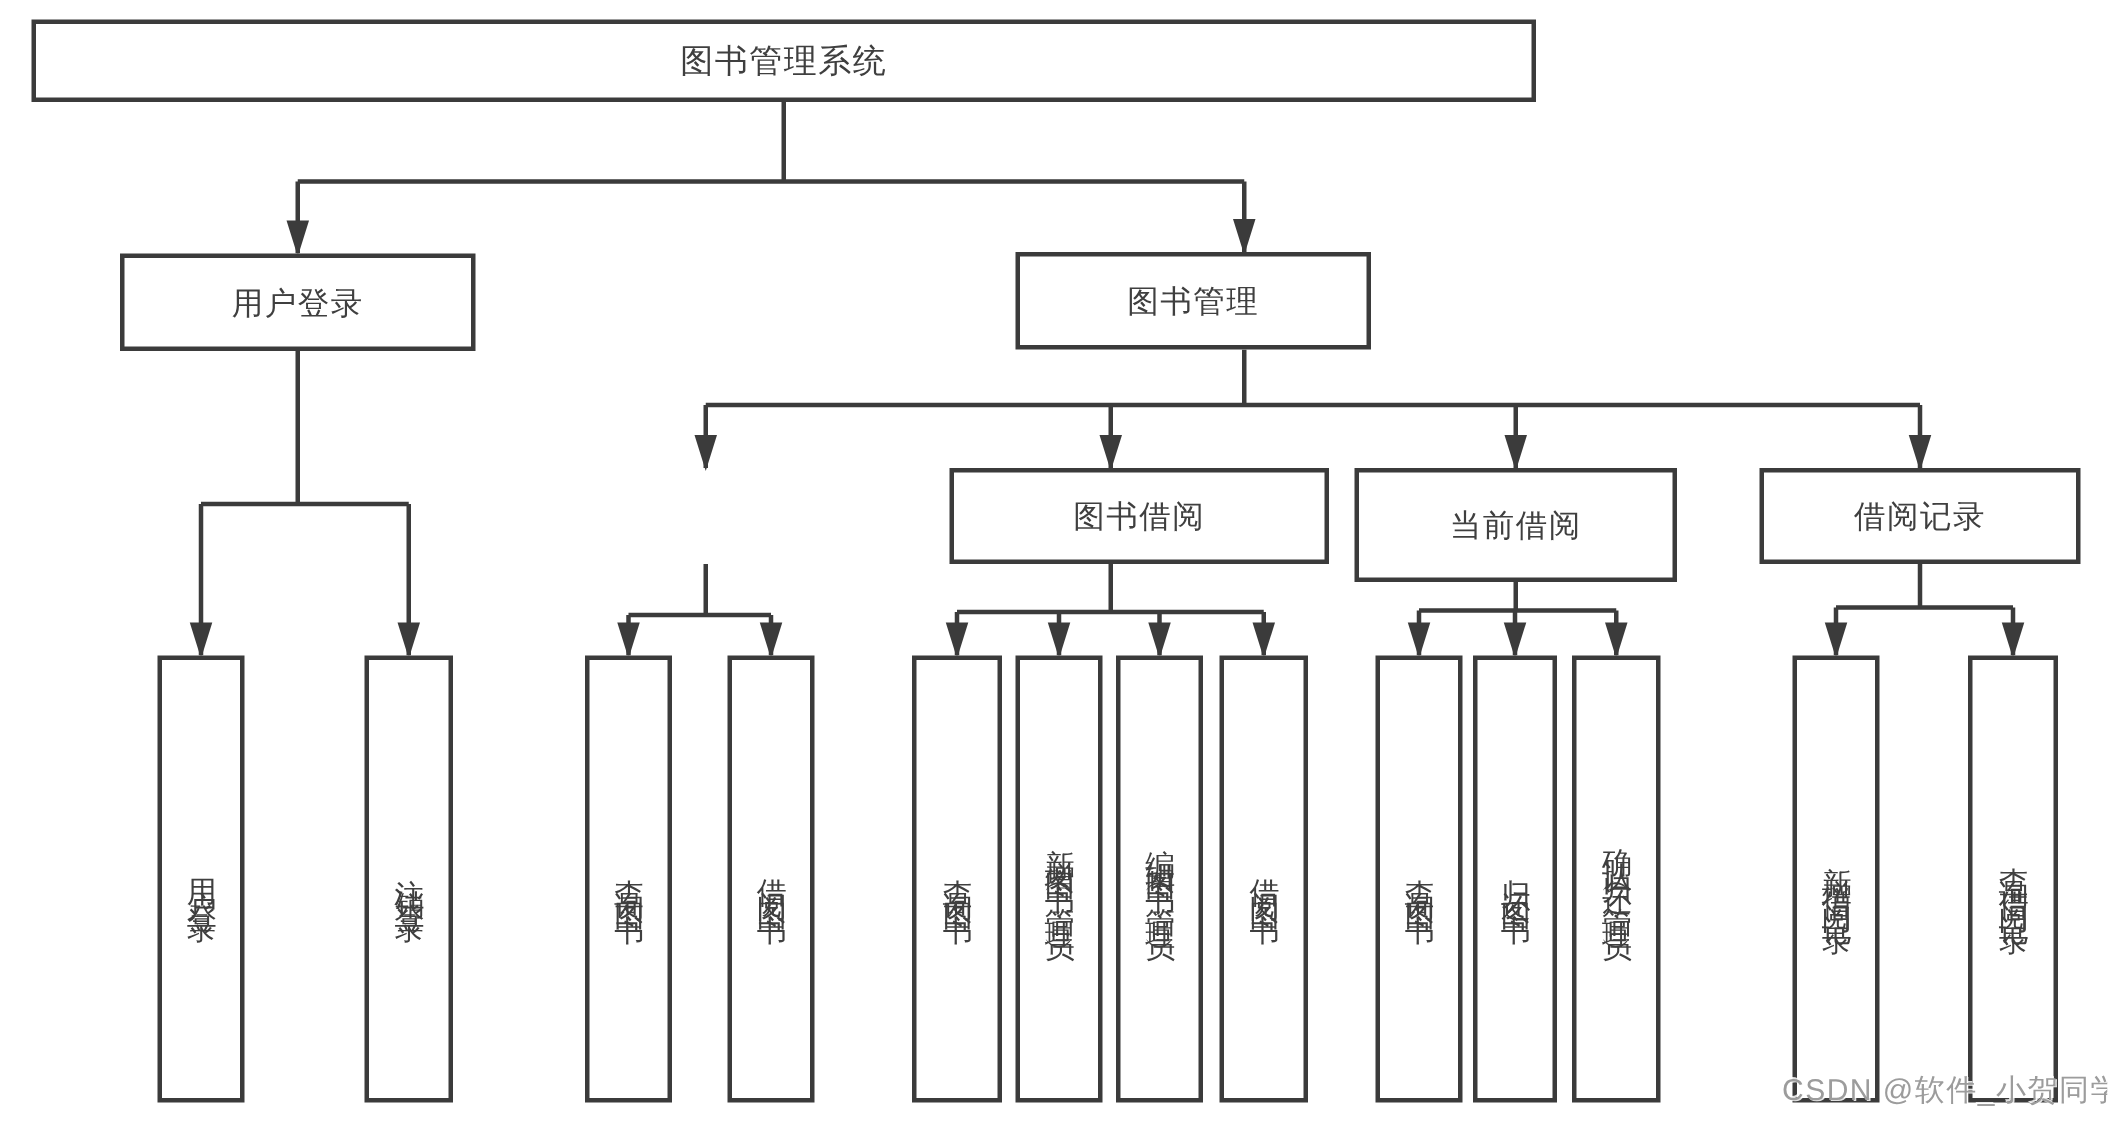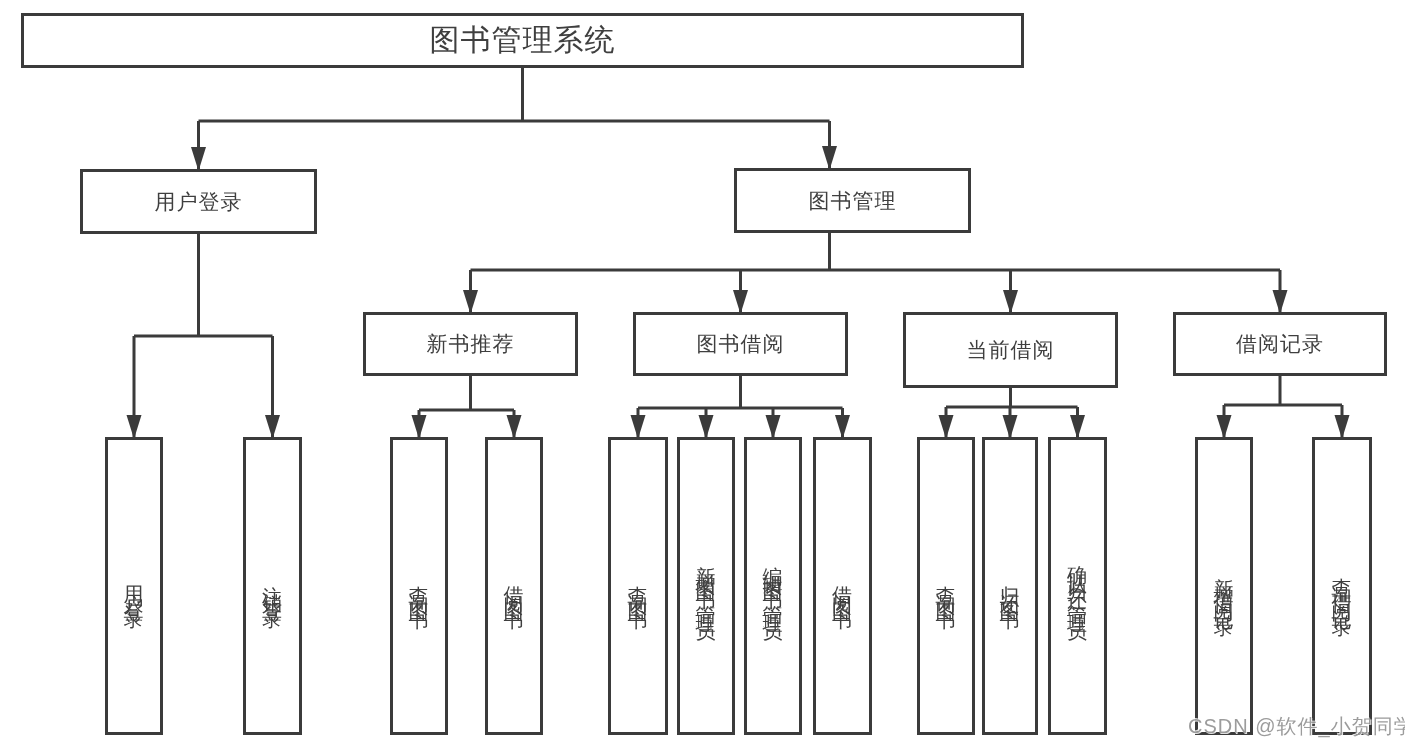--- a/index.html
+++ b/index.html
@@ -7,21 +7,21 @@
     position:relative;width:1405px;height:747px;background:var(--bg,#fff);
     font-family:"Liberation Sans","DejaVu Sans",sans-serif;overflow:hidden;
   }
   #connectors{position:absolute;left:0;top:0;width:1405px;height:747px;}
   .node{
     position:absolute;background:#fff;border:3px solid var(--line,#3b3b3b);
     box-sizing:border-box;display:flex;align-items:center;justify-content:center;
     color:var(--text,#3f3f3f);
   }
   .node.h span{font-size:21px;letter-spacing:1px;white-space:nowrap;}
-  .node.root span{font-size:30px;}
+  .node.root span{font-size:22px;}
   .node.v span{
     writing-mode:vertical-rl;text-orientation:mixed;
     font-size:20px;letter-spacing:8px;line-height:1;
   }
   .watermark{
     position:absolute;left:1188px;top:713px;font-size:20px;letter-spacing:1px;
     color:var(--wm,#9c9c9c);white-space:nowrap;
     text-shadow:1px 1px 0 rgba(255,255,255,.85),-1px -1px 0 rgba(255,255,255,.85);
     z-index:5;
   }
@@ -53,27 +53,24 @@
       <polygon points="1334.5,415 1349.5,415 1342,439" fill="#3b3b3b"></polygon>
     </svg>
 
   <div class="watermark">CSDN @软件_小贺同学</div>
 <div class="node h root" style="left: 21px; top: 13px; width: 1003px; height: 55px;">
       <span>图书管理系统</span>
     </div>
     <div class="node h" style="left: 80px; top: 169px; width: 237px; height: 65px;">
       <span>用户登录</span>
     </div>
-    <div class="node h" style="left: 734px; top: 168px; width: 237px; height: 65px;">
+    <div class="node h" style="left: 677px; top: 168px; width: 237px; height: 65px;">
       <span>图书管理</span>
     </div>
-    <div class="node h" style="left: 363px; top: 312px; width: 215px; height: 64px;">
-      <span>新书推荐</span>
-    </div>
-    <div class="node h" style="left: 633px; top: 312px; width: 215px; height: 64px;">
+    <div class="node h" style="left: 633px; top: 312px; width: 253px; height: 64px;">
       <span>图书借阅</span>
     </div>
     <div class="node h" style="left: 903px; top: 312px; width: 215px; height: 76px;">
       <span>当前借阅</span>
     </div>
     <div class="node h" style="left: 1173px; top: 312px; width: 214px; height: 64px;">
       <span>借阅记录</span>
     </div>
     <div class="node v" style="left: 105px; top: 437px; width: 58px; height: 298px;">
       <span>用户登录</span>

